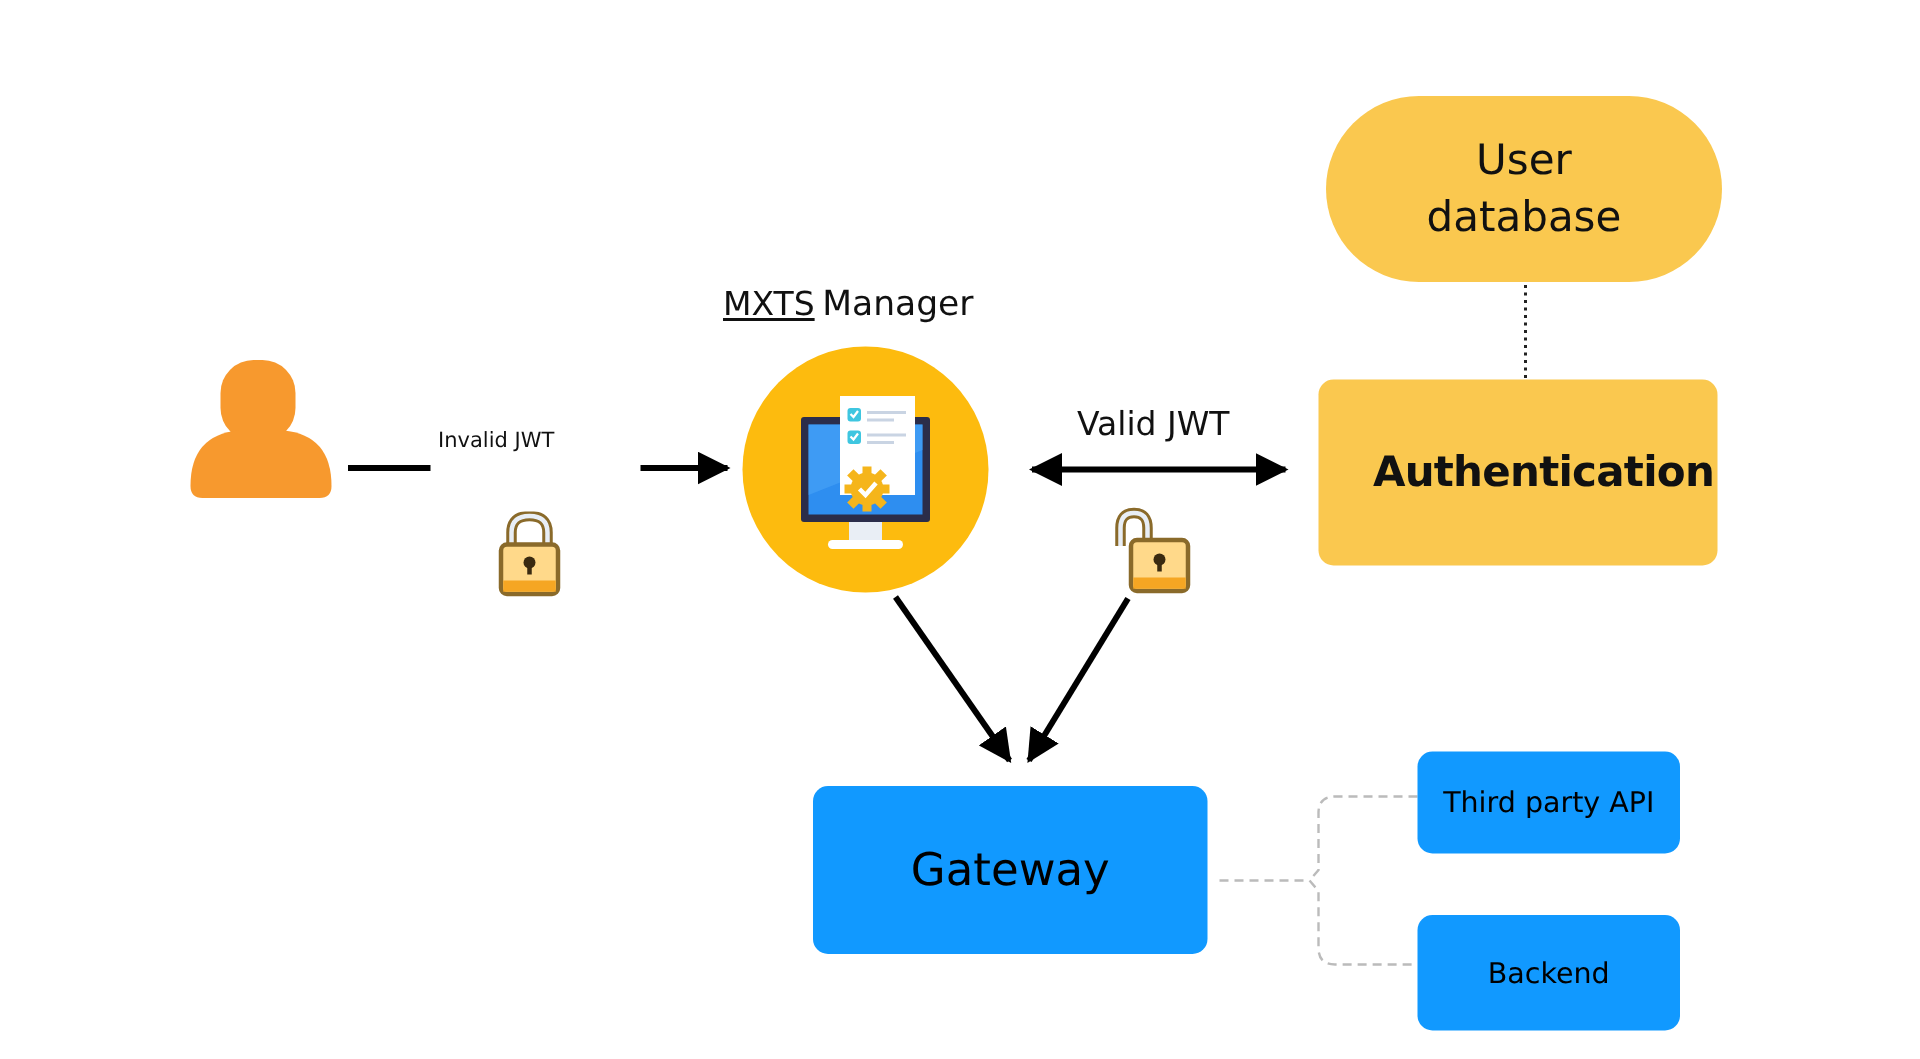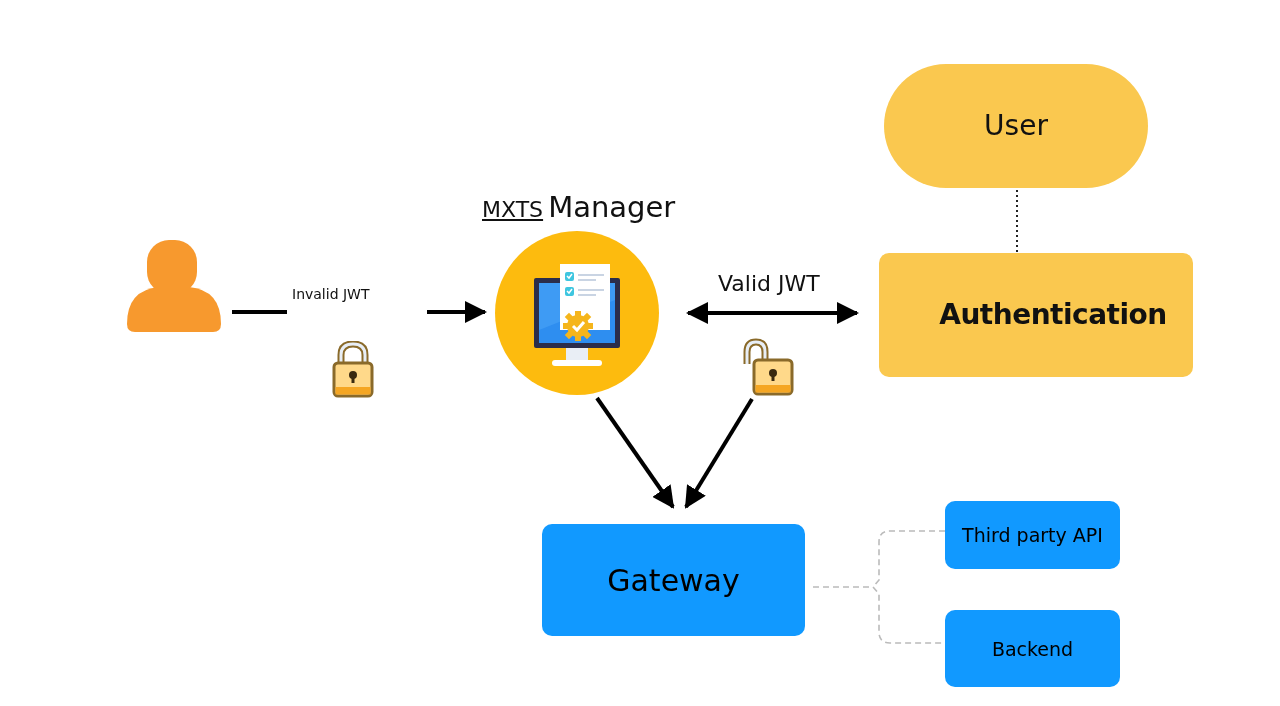--- a/index.html
+++ b/index.html
@@ -56,21 +56,21 @@
   <path d="M10,24 L10,14 Q10,3 22,3 Q34,3 34,14 L34,24" fill="none" stroke="#8a6a2a" stroke-width="7"></path>
   <path d="M10,24 L10,14 Q10,3 22,3 Q34,3 34,14 L34,24" fill="none" stroke="#e8eef5" stroke-width="3"></path>
   <rect x="3" y="22" width="38" height="33" rx="4" fill="#ffd98a" stroke="#8a6a2a" stroke-width="3"></rect>
   <rect x="4.5" y="46" width="35" height="7.5" fill="#f5a623"></rect>
   <circle cx="22" cy="34" r="4" fill="#3a2a10"></circle>
   <rect x="20.5" y="34" width="3" height="8" fill="#3a2a10"></rect>
 </svg>
 
 <div class="label" style="left:482px;top:190px;">
   <span style="font-size:22px;text-decoration:underline;">MXTS</span>
-  <span style="font-size:29px;text-align:right;">Manager</span>
+  <span style="font-size:23px;text-align:right;">Manager</span>
 </div>
 
 <svg class="abs" style="left:494px;top:230px" width="166" height="166" viewBox="0 0 166 166">
   <circle cx="83" cy="83" r="82" fill="#fdbb0e"></circle>
   <g>
     <rect x="40" y="48" width="86" height="70" rx="2" fill="#2b2d4a"></rect>
     <rect x="45" y="53" width="76" height="60" fill="#2e8ef0"></rect>
     <polygon points="45,53 121,53 121,70 45,100" fill="#4aa4f7" opacity="0.6"></polygon>
     <rect x="72" y="118" width="22" height="13" fill="#e9eef5"></rect>
     <rect x="58" y="130" width="50" height="6" rx="3" fill="#ffffff"></rect>
@@ -104,23 +104,24 @@
   <path d="M6,26 L6,14 Q6,4 15,4 Q24,4 24,14 L24,22" fill="none" stroke="#8a6a2a" stroke-width="7"></path>
   <path d="M6,26 L6,14 Q6,4 15,4 Q24,4 24,14 L24,22" fill="none" stroke="#e8eef5" stroke-width="3"></path>
   <rect x="13" y="22" width="38" height="34" rx="4" fill="#ffd98a" stroke="#8a6a2a" stroke-width="3"></rect>
   <rect x="14.5" y="47" width="35" height="7.5" fill="#f5a623"></rect>
   <circle cx="32" cy="35" r="4" fill="#3a2a10"></circle>
   <rect x="30.5" y="35" width="3" height="8" fill="#3a2a10"></rect>
 </svg>
 
 <div class="node yellow" style="left:884px;top:64px;width:264px;height:124px;border-radius:62px;font-size:28px;line-height:38px;flex-direction:column;">
   <span>User</span>
+  <span>database</span>
 </div>
 
-<div class="node yellow" style="left:879px;top:253px;width:314px;height:124px;border-radius:10px;font-size:28px;line-height:42px;flex-direction:column;font-weight:bold;letter-spacing:-0.5px;padding-left:34px;">
+<div class="node yellow" style="left:879px;top:253px;width:266px;height:124px;border-radius:10px;font-size:28px;line-height:42px;flex-direction:column;font-weight:bold;letter-spacing:-0.5px;padding-left:34px;">
   <span>Authentication</span>
 </div>
 
 <div class="node blue" style="left:542px;top:524px;width:263px;height:112px;border-radius:10px;font-size:30px;">
   <span>Gateway</span>
 </div>
 
 <div class="node blue" style="left:945px;top:501px;width:175px;height:68px;border-radius:10px;font-size:19px;">
   <span>Third party API</span>
 </div>

